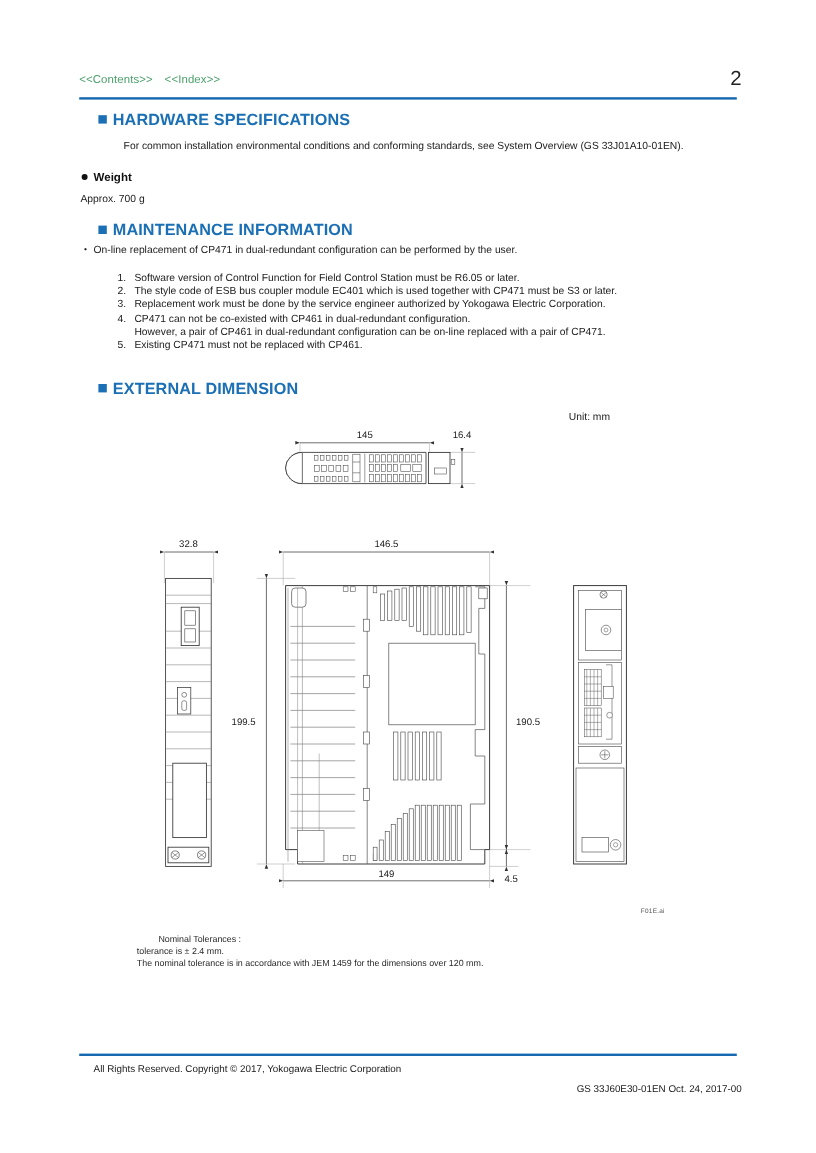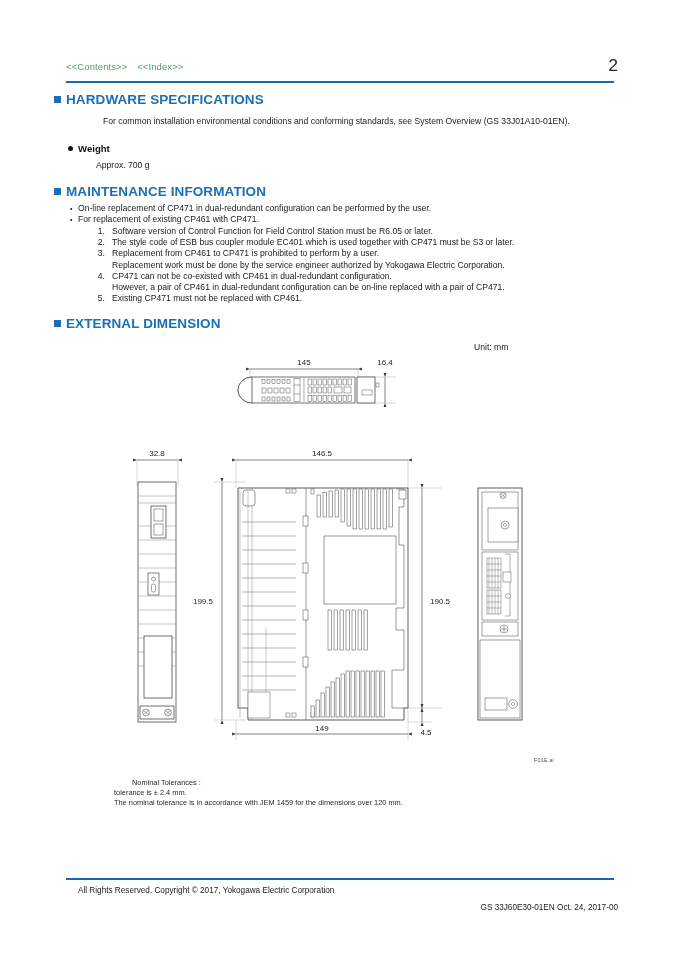--- a/index.html
+++ b/index.html
@@ -47,21 +47,21 @@
     left: 66px;
     top: 81px;
     width: 548px;
     height: 2.2px;
     background: #1668b0;
   }
 
   
   .h-section {
     position: absolute;
-    left: 54px;
+    left: 82px;
     font-size: 13.5px;
     font-weight: bold;
     color: #1a6fb5;
     letter-spacing: 0.1px;
     white-space: nowrap;
   }
   .h-section .sq {
     display: inline-block;
     width: 7px;
     height: 7px;
@@ -200,43 +200,41 @@
   <div class="rule-top"></div>
 
   <div class="h-section" style="top:92px">
     <span class="sq"></span><span>HARDWARE SPECIFICATIONS</span>
   </div>
   <div class="body-text" style="left:66px; top:116px; width:540px;margin-left:37px;">For common installation environmental conditions and conforming standards, see System Overview (GS 33J01A10-01EN).</div>
 
   <div class="sub-head" style="left:68px; top:143px">
     <span class="dot"></span><span>Weight</span>
   </div>
-  <div class="body-text" style="left:96px; top:160px;">Approx. 700 g</div>
+  <div class="body-text" style="left:67px; top:160px;">Approx. 700 g</div>
 
   <div class="h-section" style="top:184px">
     <span class="sq"></span><span>MAINTENANCE INFORMATION</span>
   </div>
 
   <ul class="dash-list" style="left:70px; top:203px; width:545px;">
     <li>On-line replacement of CP471 in dual-redundant configuration can be performed by the user.</li>
-    <li>For replacement of existing CP461 with CP471.</li>
   </ul>
 
   <ol class="num-list" style="position:absolute; left:70px; top:226px; width:545px;">
     <li>
       <span class="idx">1.</span>
       <span class="cont">Software version of Control Function for Field Control Station must be R6.05 or later.</span>
     </li>
     <li>
       <span class="idx">2.</span>
       <span class="cont">The style code of ESB bus coupler module EC401 which is used together with CP471 must be S3 or later.</span>
     </li>
     <li>
       <span class="idx">3.</span>
-      <span class="cont">Replacement from CP461 to CP471 is prohibited to perform by a user.</span>
       <span class="cont">Replacement work must be done by the service engineer authorized by Yokogawa Electric Corporation.</span>
     </li>
     <li>
       <span class="idx">4.</span>
       <span class="cont">CP471 can not be co-existed with CP461 in dual-redundant configuration.</span>
       <span class="cont">However, a pair of CP461 in dual-redundant configuration can be on-line replaced with a pair of CP471.</span>
     </li>
     <li>
       <span class="idx">5.</span>
       <span class="cont">Existing CP471 must not be replaced with CP461.</span>

